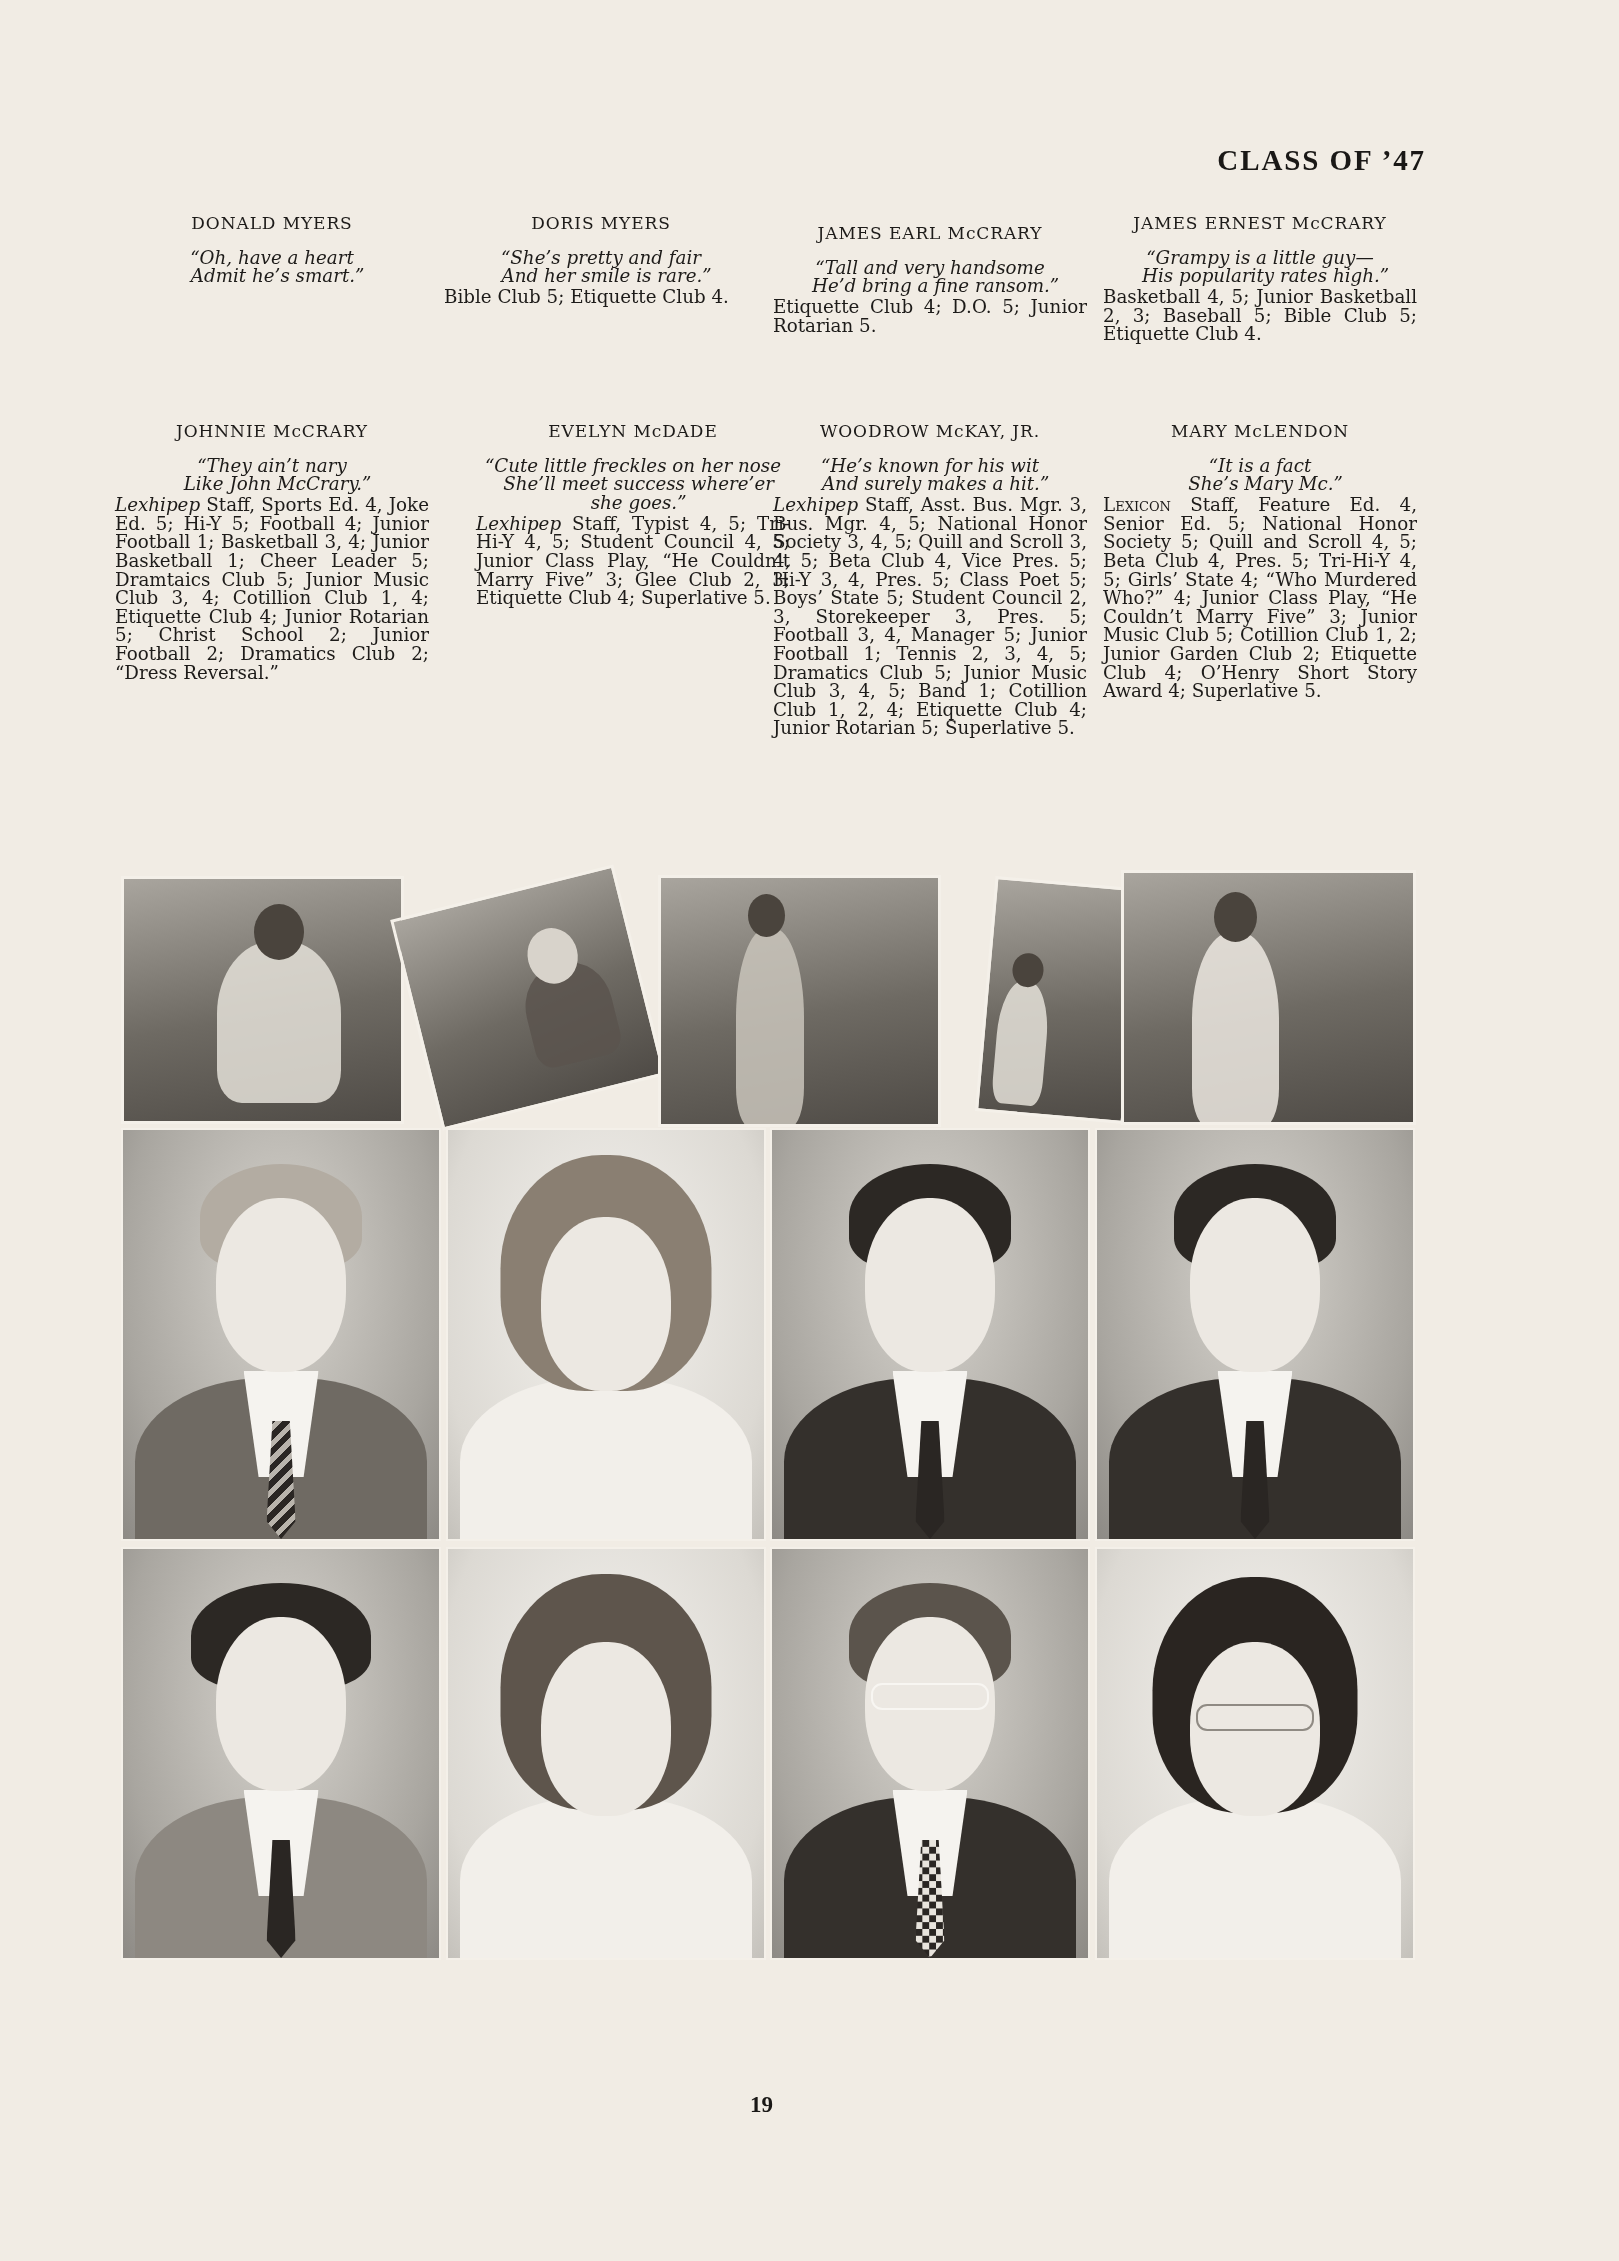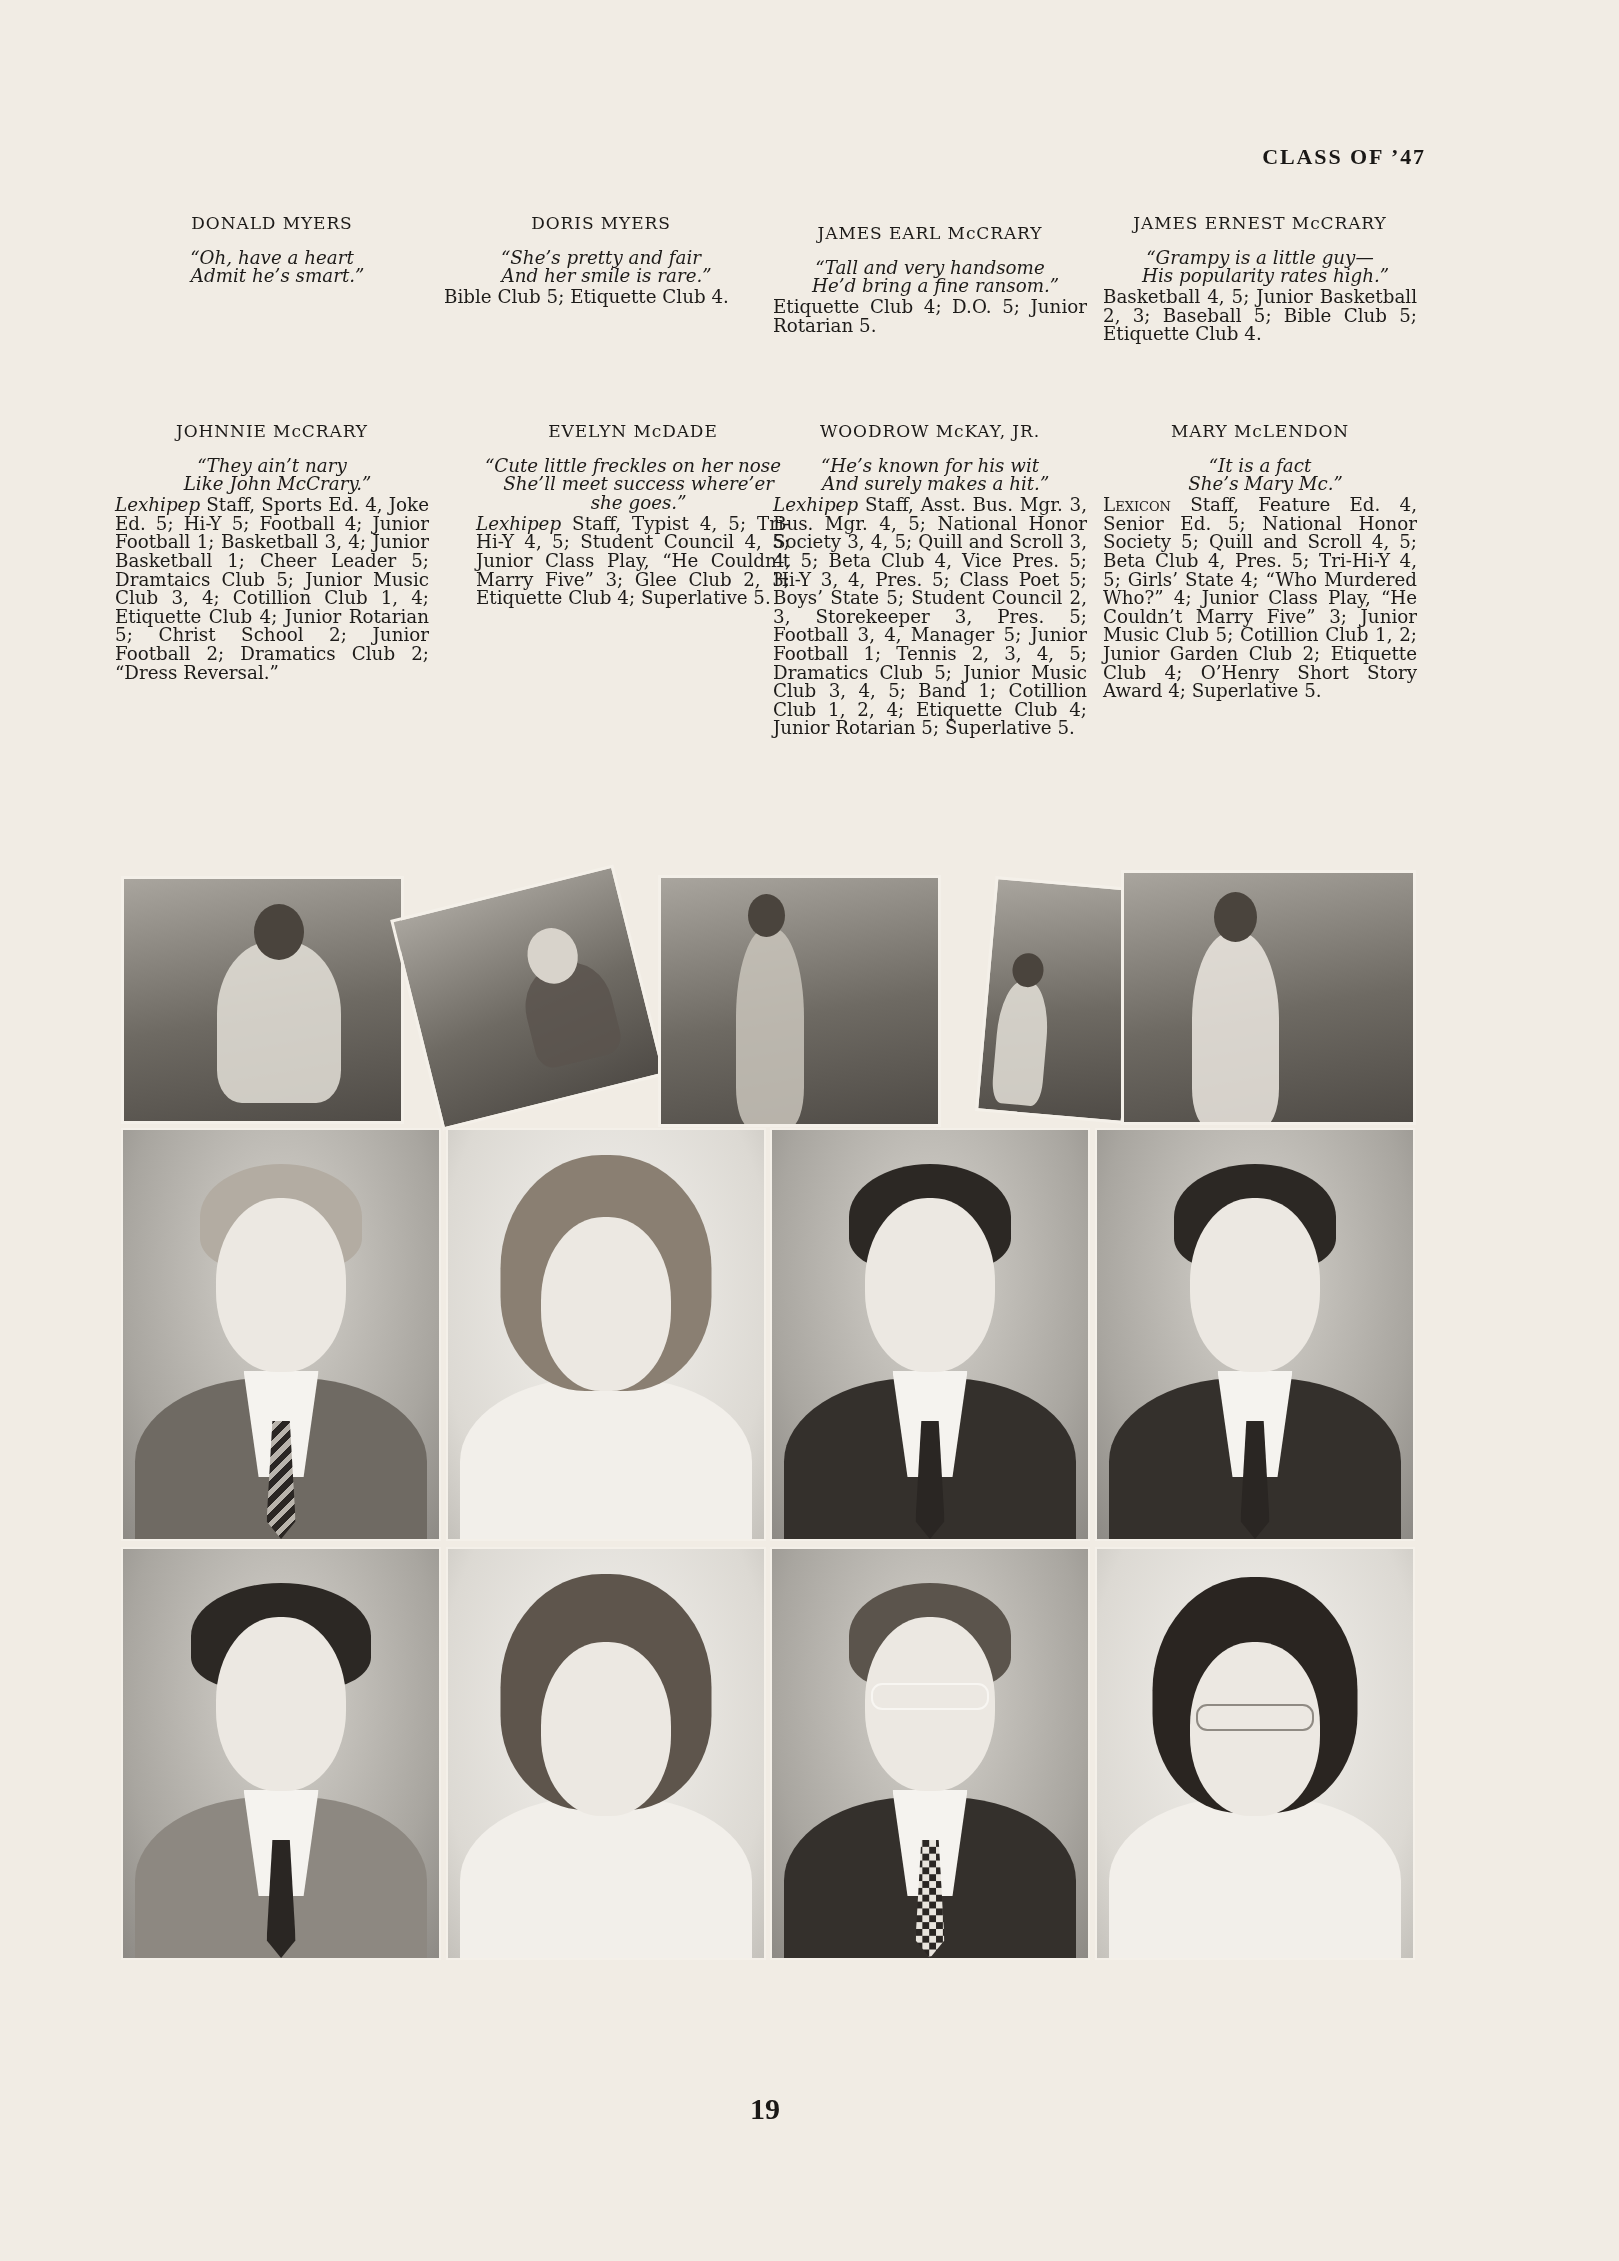--- a/index.html
+++ b/index.html
@@ -7,21 +7,21 @@
     width: 1620px; height: 2261px;
     background: #f1ece4;
     position: relative;
     overflow: hidden;
     font-family: "DejaVu Serif", "Liberation Serif", serif;
     color: #1d1b19;
   }
   .page-header {
     position: absolute; top: 144px; right: 194px;
     font-family: "Liberation Serif", serif;
-    font-weight: bold; font-size: 22px; letter-spacing: 1.9px;
+    font-weight: bold; font-size: 29px; letter-spacing: 1.9px;
     color: #1a1816;
   }
   .bio {
     position: absolute; width: 314px;
     font-size: 18.3px; line-height: 18.6px;
   }
   .bio .name {
     text-align: center; font-size: 17px; letter-spacing: 0.9px;
     margin-bottom: 16px; white-space: nowrap;
   }
@@ -91,21 +91,21 @@
   }
   .portrait .glasses {
     position: absolute; left: 50%; transform: translateX(-50%);
     top: 134px; width: 118px; height: 27px;
     border: 2.5px solid #f8f6f2; border-radius: 11.2px;
     box-sizing: border-box;
   }
   .page-number {
     position: absolute; top: 2092px; left: 750px;
     font-family: "Liberation Serif", serif; font-weight: bold;
-    font-size: 30px; color: #1a1816;
+    font-size: 23px; color: #1a1816;
   }
 </style>
 </head>
 <body>
 
 <div class="page-header">CLASS OF ’47</div>
 
 <div class="bio" style="left:115px; top:214px;">
   <div class="name">DONALD MYERS</div>
   <div class="quote">

